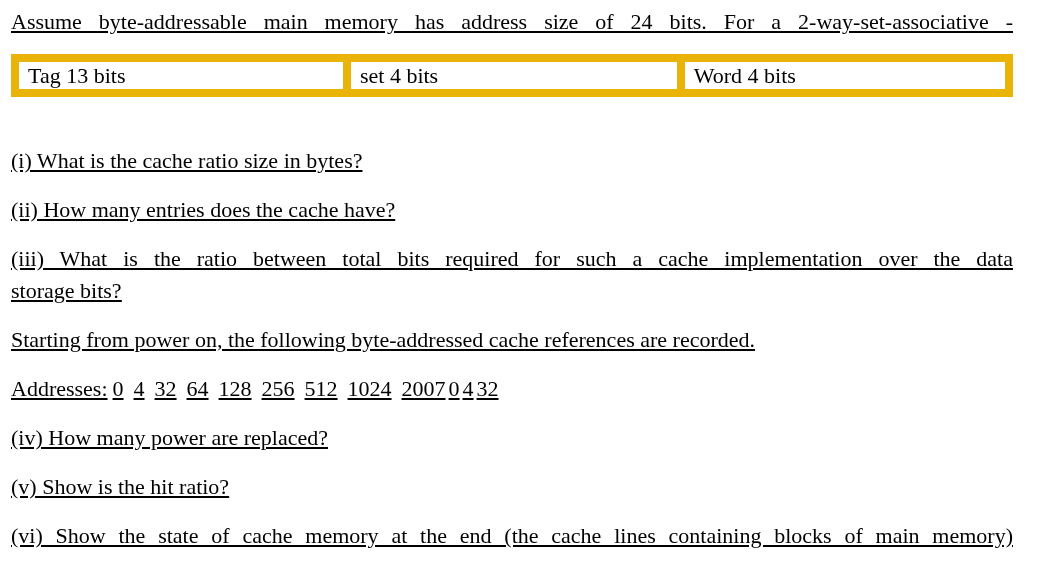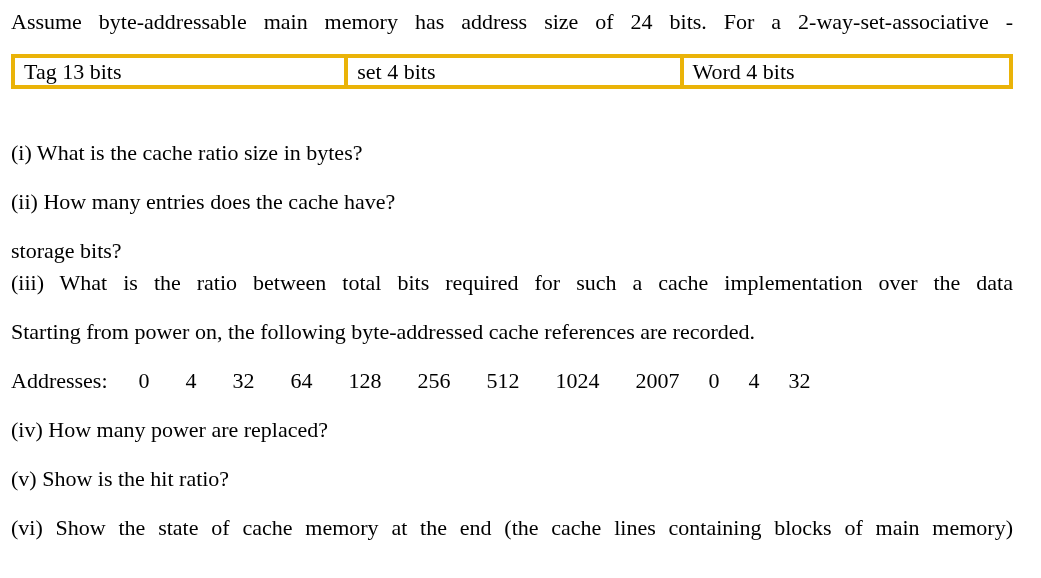--- a/index.html
+++ b/index.html
@@ -7,48 +7,48 @@
     width: 1041px;
     height: 578px;
     box-sizing: border-box;
     padding: 6px 28px 0 11px;
     background: #ffffff;
     color: #000000;
     font-family: "Liberation Serif", "DejaVu Serif", serif;
     font-size: 22px;
     overflow: hidden;
   }
-  .line, .q { line-height: 32px; }
+  .line, .q { line-height: 32px; text-decoration: underline; }
   .para { margin: 0 0 16px 0; }
   .q { margin: 0 0 17px 0; }
   
   .stretch { text-align: justify; text-align-last: justify; }
 
   table.bits-table {
     border-collapse: collapse;
     width: 100%;
     table-layout: fixed;
     margin: 0 0 48px 0;
   }
   table.bits-table td {
-    border: 4px solid #eab308;
+    border: 8px solid #eab308;
     line-height: 25px;
     padding: 1px 2px 1px 9px;
     font-size: 22px;
     overflow: hidden;
     white-space: nowrap;
   }
   td.c1 { width: 33.4%; }
   td.c2 { width: 33.6%; }
   td.c3 { width: 33.0%; }
 
   .addr-row {
     display: flex;
     align-items: baseline;
-    gap: 36px;
+    gap: 10px;
     white-space: nowrap;
   }
   .addr-label { margin-right: -5px; }
   
   .addr-row .addr-val:nth-child(n+11) { margin-left: -7px; }
 </style>
 </head>
 <body>
 
 <div class="para">
@@ -63,22 +63,22 @@
       <td class="c3">Word 4 bits</td>
     </tr>
   </tbody>
 </table>
 
 <div class="q">(i) What is the cache ratio size in bytes?</div>
 
 <div class="q">(ii) How many entries does the cache have?</div>
 
 <div class="q">
+  <div class="line stretch">(iii) What is the ratio between total bits required for such a cache implementation over the data</div>
   <div class="line">storage bits?</div>
-  <div class="line stretch">(iii) What is the ratio between total bits required for such a cache implementation over the data</div>
 </div>
 
 <div class="q">Starting from power on, the following byte-addressed cache references are recorded.</div>
 
 <div class="q addr-row">
   <span class="addr-label">Addresses:</span>
   <span class="addr-val">0</span>
   <span class="addr-val">4</span>
   <span class="addr-val">32</span>
   <span class="addr-val">64</span>

